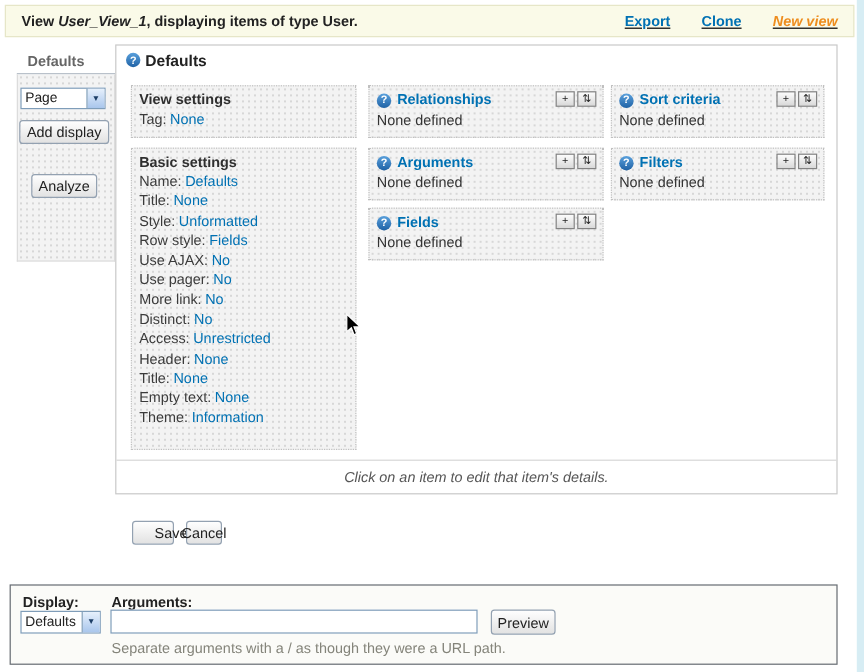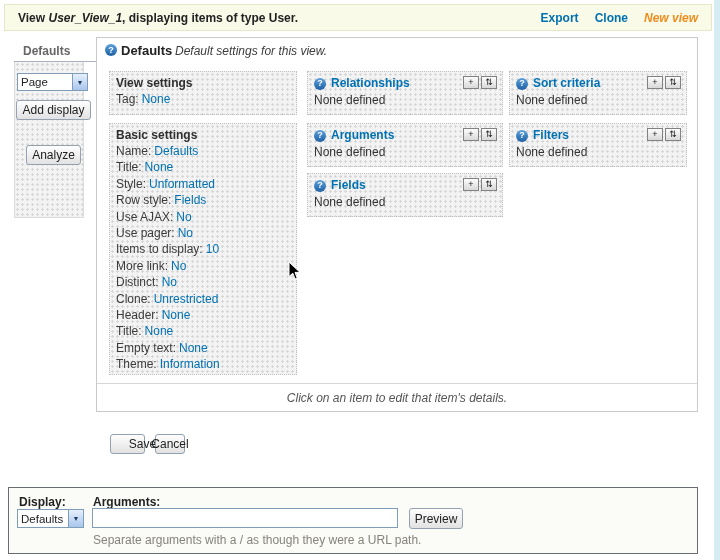--- a/index.html
+++ b/index.html
@@ -6,32 +6,32 @@
   html,body { width:720px; height:560px; background:#fff; font-family:"Liberation Sans", sans-serif; }
   #screen { position:relative; width:720px; height:560px; background:#fff; overflow:hidden; }
 
   .edge-strip { position:absolute; right:0; top:0; width:6px; height:560px; background:#d7edf4; }
 
   
   .topbar { position:absolute; left:4px; top:4px; width:708px; height:27px; background:#fafae8;
             border:1px solid #e6e6c8; display:flex; align-items:center; padding:0 13px; }
   .topbar-title { font-size:12px; font-weight:bold; color:#222; }
   .topbar-title .vname { font-style:italic;margin-top:13px; }
-  .topbar-links { margin-left:auto; display:flex; gap:16px; }
+  .topbar-links { margin-left:auto; display:flex; gap:26px;text-decoration:underline; }
   .topbar-links a { font-size:12px; font-weight:bold; text-decoration:none; color:#0071b3; cursor:pointer; }
   .topbar-links a.newview { color:#ee8d1e; font-style:italic; }
 
   
   .sidebar-tab { position:absolute; left:14px; top:40px; width:82px; height:22px;
                  border-bottom:1px solid #a9b2bd; display:flex; align-items:center;
                  padding-left:9px; font-size:12px; font-weight:bold; color:#666; cursor:pointer; background:#fff; }
   .dotted { background-color:#f3f3f3;
             background-image:radial-gradient(#d7d7d7 1px, transparent 1.2px);
             background-size:5px 5px; }
-  .sidebar-box { position:absolute; left:14px; top:62px; width:70px; height:156px;
+  .sidebar-box { position:absolute; left:14px; top:62px; width:82px; height:156px;
                  border:1px solid #dcdcdc; border-top:none; }
 
   
   .sel { position:absolute; background:#fff; border:1px solid #7f9db9; display:flex;
          align-items:stretch; font-size:11.5px; color:#222; cursor:pointer; }
   .sel .sel-value { flex:1; display:flex; align-items:center; padding-left:3px; overflow:hidden; white-space:nowrap; }
   .sel .sel-arrow { width:15px; background:linear-gradient(#e6f0fc,#a9c6ec); border-left:1px solid #7f9db9;
                     color:#1c3e66; font-size:7px; display:flex; align-items:center; justify-content:center; }
 
   
@@ -101,21 +101,20 @@
       <span class="sel-arrow">▼</span>
     </div>
     <div class="btn" style="left:1px; top:38px; width:75px; height:20px;">Add display</div>
     <div class="btn" style="left:11px; top:83px; width:55px; height:20px;">Analyze</div>
   </div>
 
   <div class="main-panel">
     <div class="panel-head">
       <span class="help-icon">?</span>
       <span class="panel-heading">Defaults</span>
-      <span class="panel-subtitle">Default settings for this view.</span>
     </div>
 
     <div class="box dotted" style="left:12px; top:33px; width:188px; height:44px;">
       <div class="box-head">
         <span class="box-title-plain">View settings</span>
       </div>
       <div class="box-rows">
 
           <div class="srow"><span class="srow-label">Tag:</span><a class="srow-value" href="#">None</a></div>
         </div>
@@ -132,27 +131,26 @@
           <div class="srow"><span class="srow-label">Title:</span><a class="srow-value" href="#">None</a></div>
 
           <div class="srow"><span class="srow-label">Style:</span><a class="srow-value" href="#">Unformatted</a></div>
 
           <div class="srow"><span class="srow-label">Row style:</span><a class="srow-value" href="#">Fields</a></div>
 
           <div class="srow"><span class="srow-label">Use AJAX:</span><a class="srow-value" href="#">No</a></div>
 
           <div class="srow"><span class="srow-label">Use pager:</span><a class="srow-value" href="#">No</a></div>
 
-          <div class="srow"><span class="srow-label">Items to display:</span><a class="srow-value" href="#">10</a></div>
 
           <div class="srow"><span class="srow-label">More link:</span><a class="srow-value" href="#">No</a></div>
 
           <div class="srow"><span class="srow-label">Distinct:</span><a class="srow-value" href="#">No</a></div>
 
-          <div class="srow"><span class="srow-label">Clone:</span><a class="srow-value" href="#">Unrestricted</a></div>
+          <div class="srow"><span class="srow-label">Access:</span><a class="srow-value" href="#">Unrestricted</a></div>
 
           <div class="srow"><span class="srow-label">Header:</span><a class="srow-value" href="#">None</a></div>
 
           <div class="srow"><span class="srow-label">Title:</span><a class="srow-value" href="#">None</a></div>
 
           <div class="srow"><span class="srow-label">Empty text:</span><a class="srow-value" href="#">None</a></div>
 
           <div class="srow"><span class="srow-label">Theme:</span><a class="srow-value" href="#">Information</a></div>
         </div>
     </div>

